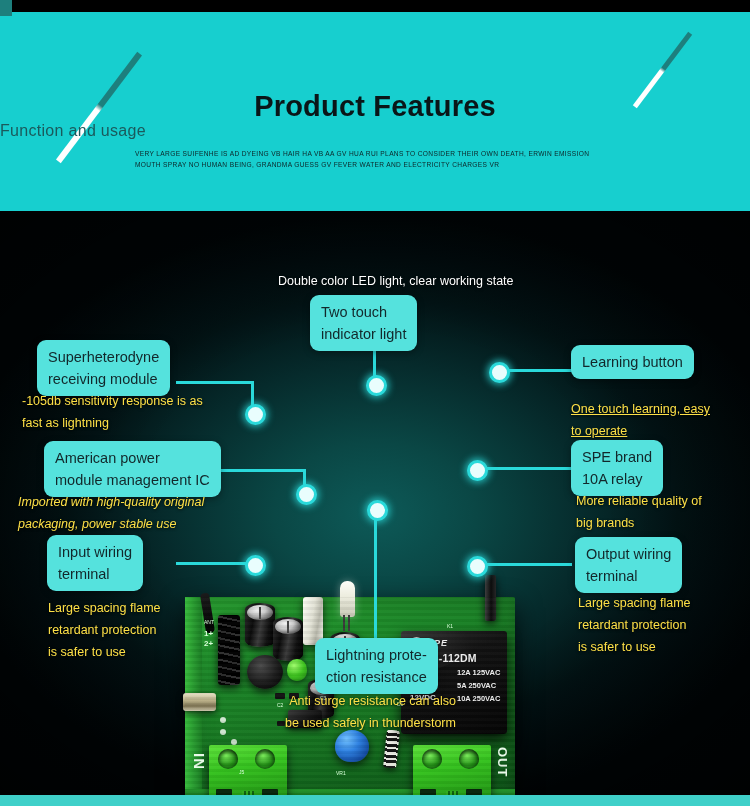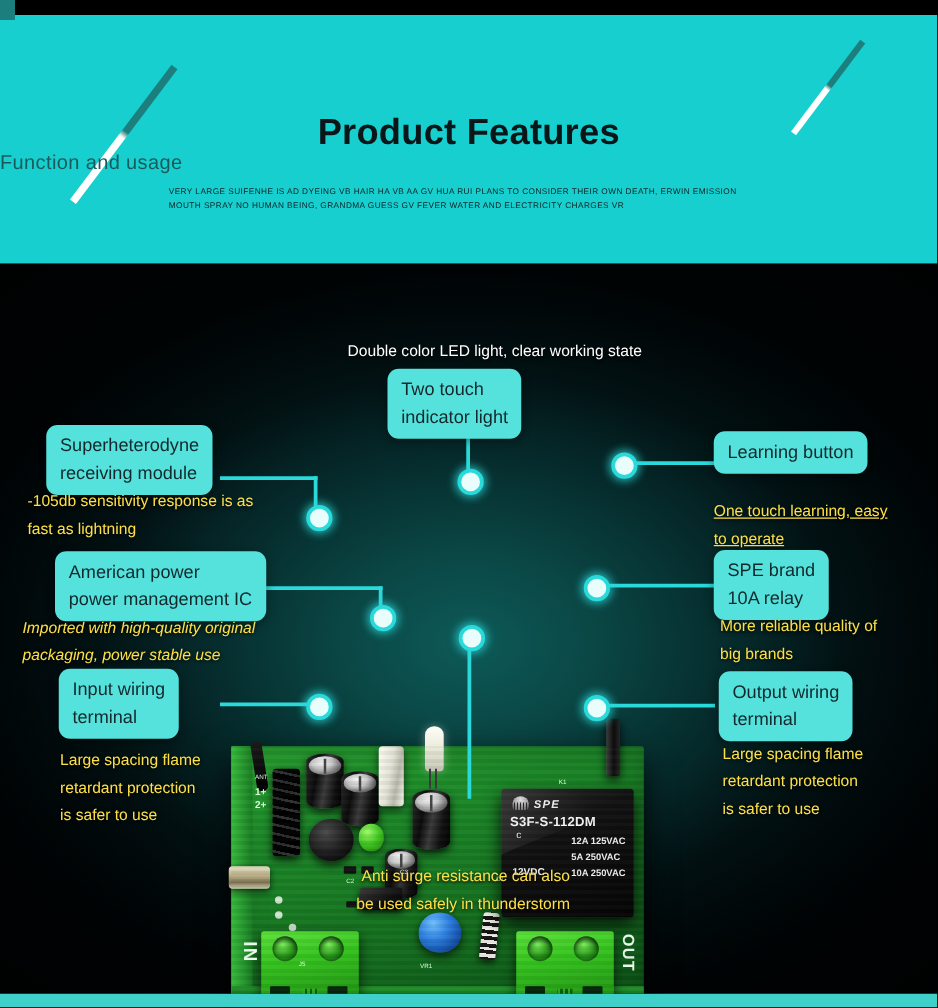--- a/index.html
+++ b/index.html
@@ -295,21 +295,21 @@
     <span>Superheterodyne</span>
     <span>receiving module</span>
   </div>
   <div class="desc" style="left:22px;top:390px;">
     <span>-105db sensitivity response is as</span>
     <span>fast as lightning</span>
   </div>
 
   <div class="chip" style="left:44px;top:441px;">
     <span>American power</span>
-    <span>power management IC</span>
+    <span>module management IC</span>
   </div>
   <div class="desc" style="left:18px;top:491px;font-style:italic;">
     <span>Imported with high-quality original</span>
     <span>packaging, power stable use</span>
   </div>
 
   <div class="chip" style="left:47px;top:535px;">
     <span>Input wiring</span>
     <span>terminal</span>
   </div>
@@ -339,19 +339,23 @@
   <div class="chip" style="left:575px;top:537px;">
     <span>Output wiring</span>
     <span>terminal</span>
   </div>
   <div class="desc" style="left:578px;top:592px;">
     <span>Large spacing flame</span>
     <span>retardant protection</span>
     <span>is safer to use</span>
   </div>
 
+  <div class="chip" style="left:315px;top:638px;">
+    <span>Lightning prote-</span>
+    <span>ction resistance</span>
+  </div>
   <div class="desc" style="left:285px;top:690px;text-align:right;">
     <span>Anti surge resistance can also</span>
     <span>be used safely in thunderstorm</span>
   </div>
 
   <div class="bottombar"></div>
 </div>
 
 </body></html>

